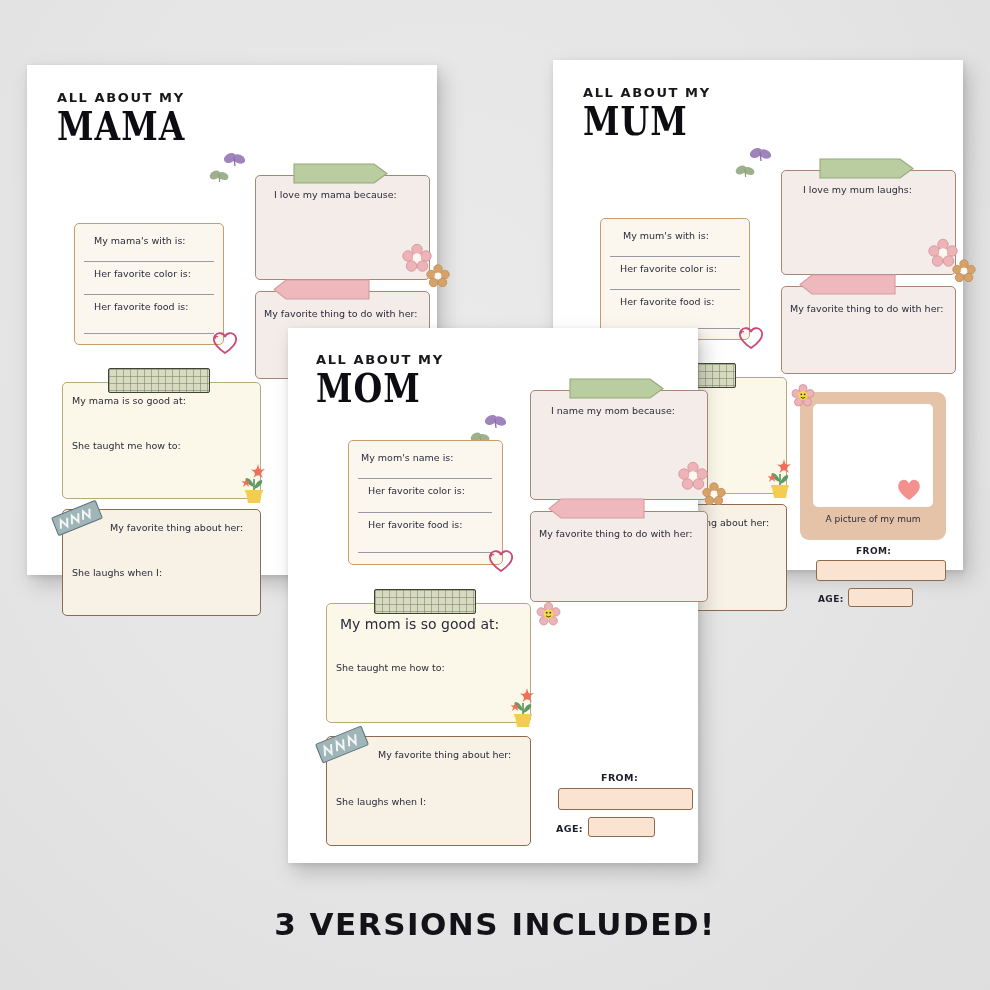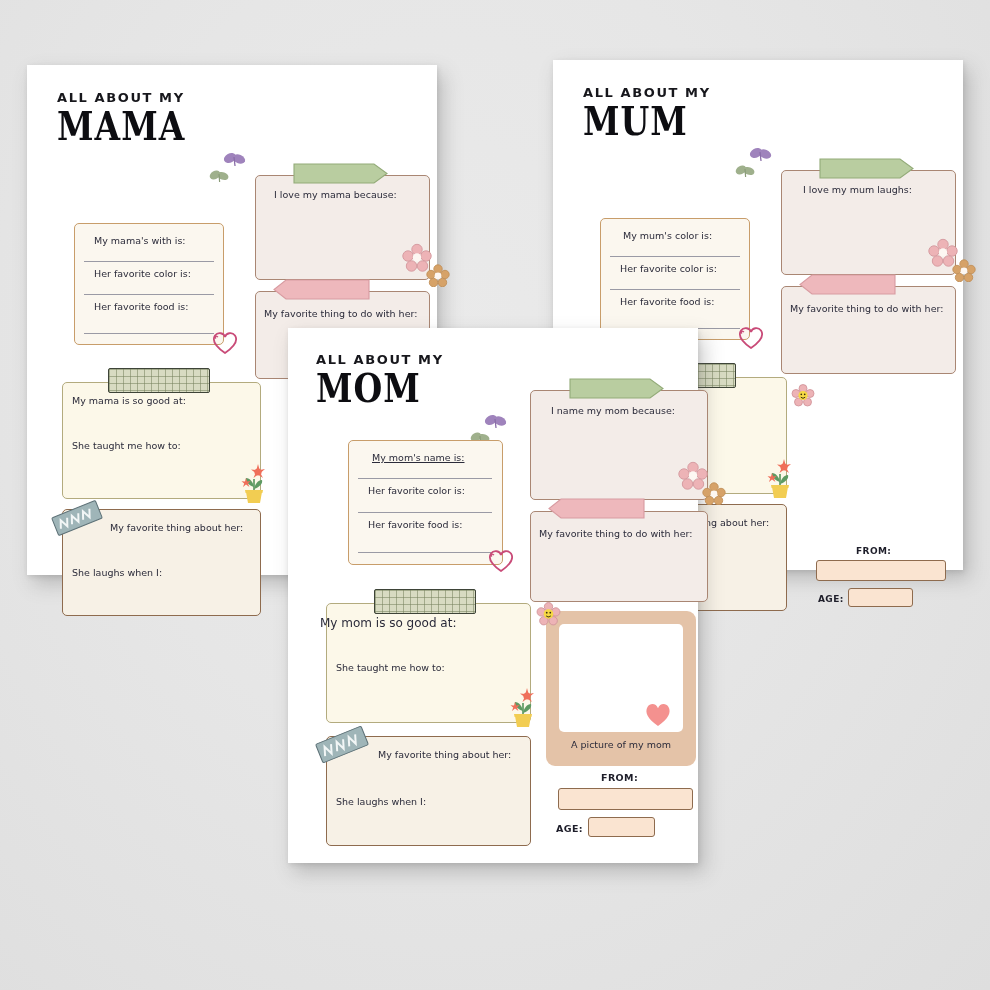--- a/index.html
+++ b/index.html
@@ -345,21 +345,21 @@
         <svg width="21" height="18" viewBox="0 0 21 18">
             <g fill="#9fb08c">
               <ellipse cx="6" cy="6" rx="5.6" ry="4" transform="rotate(-30 6 6)"></ellipse>
               <ellipse cx="14" cy="7" rx="5.6" ry="3.8" transform="rotate(20 14 7)"></ellipse>
               <path d="M10 5 L10.6 13" stroke="#8a9b78" stroke-width="1.2" fill="none"></path>
             </g>
           </svg>
       </div>
 
       <div class="box namebox" style="left:47px; top:158px; width:150px; height:122px;"></div>
-      <div class="box-label" style="left:70px; top:170px; font-size:9.5px;">My mum's color is:</div>
+      <div class="box-label" style="left:70px; top:170px; font-size:9.5px;">My mum's with is:</div>
       <div class="rule" style="left:57px; top:196px; width:130px;"></div>
       <div class="box-label" style="left:67px; top:203px; font-size:9.5px;">Her favorite color is:</div>
       <div class="rule" style="left:57px; top:229px; width:130px;"></div>
       <div class="box-label" style="left:67px; top:236px; font-size:9.5px;">Her favorite food is:</div>
       <div class="rule" style="left:57px; top:268px; width:130px;"></div>
 
       <div class="deco" style="left:182px; top:263px;">
         <svg width="32" height="28" viewBox="0 0 32 28">
             <path d="M16 25 C6 18 3 12 6 7.5 C9 3.5 15 5 16 9 C17 5 23 3.5 26 7.5 C29 12 26 18 16 25 Z" fill="none" stroke="#c94b78" stroke-width="1.8"></path>
             <path d="M9 9 C6 7 5.5 9 7 10.5" fill="none" stroke="#c94b78" stroke-width="1.4"></path>
@@ -435,20 +435,29 @@
             <g stroke="#f2f6f6" stroke-width="2" fill="none">
               <path d="M4 13 L7 5 L11 13 L14 5"></path>
               <path d="M16 13 L19 5 L23 13 L26 5"></path>
               <path d="M28 13 L31 5 L35 13 L38 5"></path>
             </g>
           </svg>
       </div>
       <div class="box-label" style="left:83px; top:457px; font-size:9.5px;">My favorite thing about her:</div>
       <div class="box-label" style="left:45px; top:502px; font-size:9.5px;">She laughs when I:</div>
 
+      <div class="polaroid" style="left:247px; top:332px; width:146px; height:148px;">
+        <div class="polaroid-window" style="left:13px; top:12px; width:120px; height:103px;"></div>
+        <div class="heart-solid" style="left:95px; top:84px;">
+          <svg width="28" height="26" viewBox="0 0 28 26">
+              <path d="M14 24 C4 17 1.5 11.5 4.2 6.5 C7 2 12.5 3.4 14 7.5 C15.5 3.4 21 2 23.8 6.5 C26.5 11.5 24 17 14 24 Z" fill="#f4918f"></path>
+            </svg>
+        </div>
+        <div class="polaroid-cap" style="left:0; top:122px; width:146px; font-size:9px;">A picture of my mum</div>
+      </div>
       <div class="deco" style="left:238px; top:324px;">
         <svg width="24" height="24" viewBox="0 0 24 24">
             <g fill="#edb3b6" stroke="#cf9197" stroke-width=".8">
               <circle cx="12" cy="4.5" r="4"></circle>
               <circle cx="19" cy="9.5" r="4"></circle>
               <circle cx="16.5" cy="18" r="4"></circle>
               <circle cx="7.5" cy="18" r="4"></circle>
               <circle cx="5" cy="9.5" r="4"></circle>
             </g>
             <circle cx="12" cy="11.5" r="4.6" fill="#f6d945"></circle>
@@ -487,21 +496,21 @@
         <svg width="21" height="18" viewBox="0 0 21 18">
             <g fill="#9fb08c">
               <ellipse cx="6" cy="6" rx="5.6" ry="4" transform="rotate(-30 6 6)"></ellipse>
               <ellipse cx="14" cy="7" rx="5.6" ry="3.8" transform="rotate(20 14 7)"></ellipse>
               <path d="M10 5 L10.6 13" stroke="#8a9b78" stroke-width="1.2" fill="none"></path>
             </g>
           </svg>
       </div>
 
       <div class="box namebox" style="left:60px; top:112px; width:155px; height:125px;"></div>
-      <div class="box-label" style="left:84px; top:124px; font-size:9.5px;text-decoration:underline;">My mom's name is:</div>
+      <div class="box-label" style="left:73px; top:124px; font-size:9.5px;">My mom's name is:</div>
       <div class="rule" style="left:70px; top:150px; width:134px;"></div>
       <div class="box-label" style="left:80px; top:157px; font-size:9.5px;">Her favorite color is:</div>
       <div class="rule" style="left:70px; top:184px; width:134px;"></div>
       <div class="box-label" style="left:80px; top:191px; font-size:9.5px;">Her favorite food is:</div>
       <div class="rule" style="left:70px; top:224px; width:134px;"></div>
 
       <div class="deco" style="left:197px; top:218px;">
         <svg width="32" height="28" viewBox="0 0 32 28">
             <path d="M16 25 C6 18 3 12 6 7.5 C9 3.5 15 5 16 9 C17 5 23 3.5 26 7.5 C29 12 26 18 16 25 Z" fill="none" stroke="#c94b78" stroke-width="1.8"></path>
             <path d="M9 9 C6 7 5.5 9 7 10.5" fill="none" stroke="#c94b78" stroke-width="1.4"></path>
@@ -544,21 +553,21 @@
       <div class="box pinkbox" style="left:242px; top:183px; width:178px; height:91px;"></div>
       <div class="tag" style="left:258px; top:168px;">
         <svg width="100" height="25" viewBox="0 0 100 25">
             <path d="M15 3 L98 3 L98 22 L15 22 L3 12.5 Z" fill="#eeb8bc" stroke="#d89ba1" stroke-width="1.1"></path>
           </svg>
       </div>
       <div class="box-label" style="left:251px; top:200px; font-size:9.5px;">My favorite thing to do with her:</div>
 
       <div class="box creambox-olive" style="left:38px; top:275px; width:205px; height:120px;"></div>
       <div class="tape-check" style="left:86px; top:261px; width:100px; height:23px; background-size:7px 7px;"></div>
-      <div class="box-label" style="left:32px; top:288px; font-size:12px;text-align:right;">My mom is so good at:</div>
+      <div class="box-label" style="left:52px; top:288px; font-size:14px;text-align:right;">My mom is so good at:</div>
       <div class="box-label" style="left:48px; top:334px; font-size:9.5px;">She taught me how to:</div>
 
       <div class="deco" style="left:218px; top:355px;">
         <svg width="36" height="45" viewBox="0 0 36 45">
           <path d="M17 40 L17 20" stroke="#5e9a63" stroke-width="1.7" fill="none"></path>
           <path d="M17 28 C11 26 8 22 9 19 C13 19 16 23 17 28 Z" fill="#5e9a63"></path>
           <path d="M17 30 C23 28 26 24 25 21 C21 21 18 25 17 30 Z" fill="#5e9a63"></path>
           <g fill="#ef6f5a">
               <circle cx="21" cy="13" r="3.6"></circle>
               <path d="M21 5 L22.6 11 L28 10 L23.4 14 L26 19 L21 15.6 L16.5 19 L18.6 14 L14 10.5 L19.4 11 Z"></path>
@@ -577,29 +586,20 @@
             <g stroke="#f2f6f6" stroke-width="2" fill="none">
               <path d="M4 14 L7 5 L11 14 L14 5"></path>
               <path d="M17 14 L20 5 L24 14 L27 5"></path>
               <path d="M30 14 L33 5 L37 14 L40 5"></path>
             </g>
           </svg>
       </div>
       <div class="box-label" style="left:90px; top:421px; font-size:9.5px;">My favorite thing about her:</div>
       <div class="box-label" style="left:48px; top:468px; font-size:9.5px;">She laughs when I:</div>
 
-      <div class="polaroid" style="left:258px; top:283px; width:150px; height:155px;">
-        <div class="polaroid-window" style="left:13px; top:13px; width:124px; height:108px;"></div>
-        <div class="heart-solid" style="left:97px; top:89px;">
-          <svg width="30" height="28" viewBox="0 0 30 28">
-              <path d="M15 26 C4.5 18.5 1.5 12.5 4.5 7 C7.5 2.2 13.5 3.8 15 8.2 C16.5 3.8 22.5 2.2 25.5 7 C28.5 12.5 25.5 18.5 15 26 Z" fill="#f4918f"></path>
-            </svg>
-        </div>
-        <div class="polaroid-cap" style="left:0; top:128px; width:150px; font-size:9.5px;">A picture of my mom</div>
-      </div>
       <div class="deco" style="left:248px; top:274px;">
         <svg width="25" height="25" viewBox="0 0 24 24">
             <g fill="#edb3b6" stroke="#cf9197" stroke-width=".8">
               <circle cx="12" cy="4.5" r="4"></circle>
               <circle cx="19" cy="9.5" r="4"></circle>
               <circle cx="16.5" cy="18" r="4"></circle>
               <circle cx="7.5" cy="18" r="4"></circle>
               <circle cx="5" cy="9.5" r="4"></circle>
             </g>
             <circle cx="12" cy="11.5" r="4.6" fill="#f6d945"></circle>
@@ -610,14 +610,15 @@
       </div>
 
       <div class="from-label" style="left:313px; top:444px; font-size:9.5px;">FROM:</div>
       <div class="fillbox" style="left:270px; top:460px; width:135px; height:22px;"></div>
       <div class="age-label" style="left:268px; top:495px; font-size:9.5px;">AGE:</div>
       <div class="fillbox" style="left:300px; top:489px; width:67px; height:20px;"></div>
 
     </div>
   </div>
 
+  <div id="footer" style="top:906px; font-size:31px;">3 VERSIONS INCLUDED!</div>
 
 </div>
 
 </body></html>

